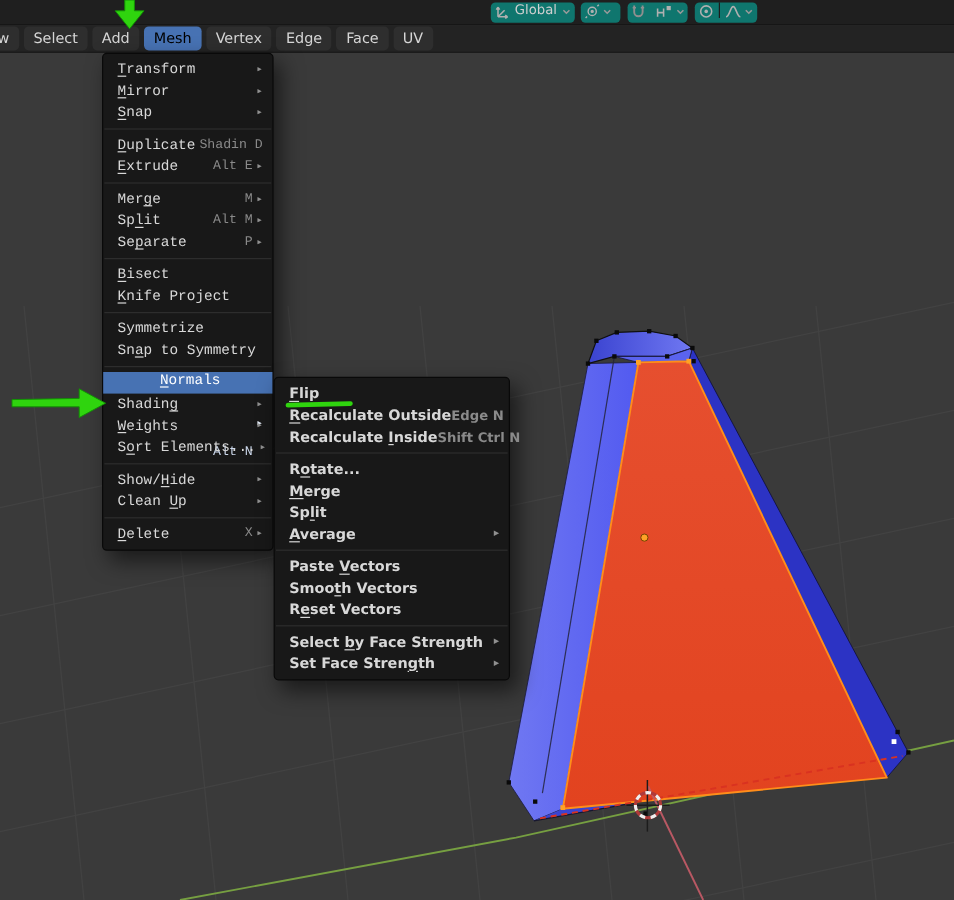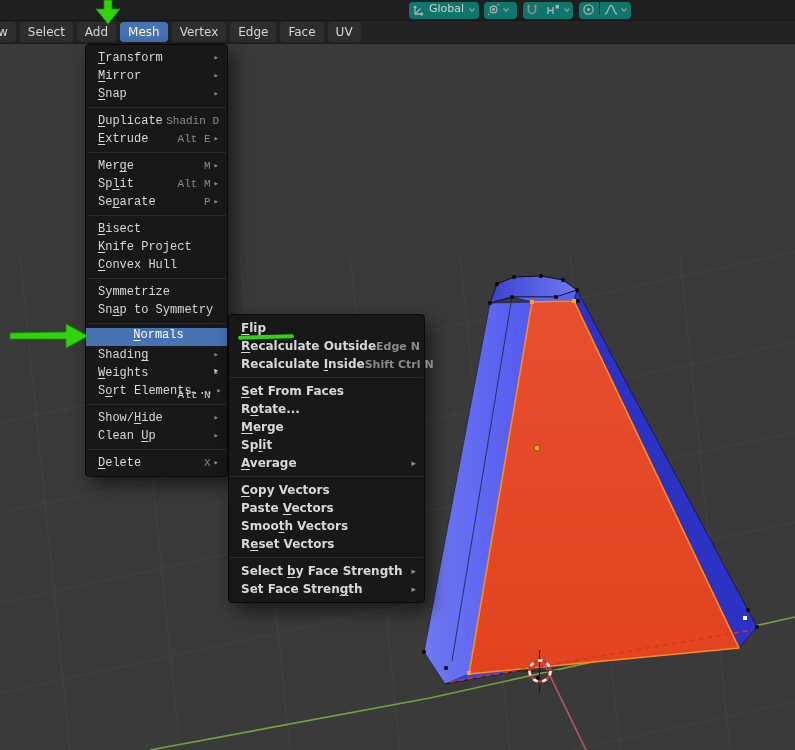--- a/index.html
+++ b/index.html
@@ -30,21 +30,21 @@
   .header-row2{
     position:absolute;left:0;top:21px;width:795px;height:23px;z-index:3;
     background:var(--header2-bg,#232323);border-bottom:1px solid #191919;box-sizing:border-box;
     display:flex;align-items:center;gap:4px;padding-left:2px;
   }
   .hmenu{
     background:var(--chip-bg,#2e2e2e);color:#d6d6d6;font-size:12px;line-height:1;
     padding:4px 8px;border-radius:4px;white-space:nowrap;cursor:default;
   }
   .hmenu.partial{margin-left:-8px;padding-left:4px;}
-  .hmenu.active{background:var(--accent,#4772b3);color:#fef9c3;}
+  .hmenu.active{background:var(--accent,#4772b3);color:#000000;}
 
   
   .menu-panel{
     position:absolute;background:var(--menu-bg,#181818);
     border:1px solid #090909;border-radius:4px;padding:4px 0;box-sizing:border-box;
     box-shadow:6px 8px 18px rgba(0,0,0,.55);
   }
   #mesh-menu{left:85px;top:44px;width:143px;z-index:5;font-family:Liberation Mono, monospace;}
   #normals-menu{left:228px;top:314px;width:197px;z-index:6;font-weight:bold;}
   .menu-item{
@@ -312,24 +312,20 @@
       </div>
       <div class="menu-sep"></div>
       <div class="menu-item">
         <span class="mi-label"><span class="accel">B</span>isect</span>
         <span class="mi-right"></span>
       </div>
       <div class="menu-item">
         <span class="mi-label"><span class="accel">K</span>nife Project</span>
         <span class="mi-right"></span>
       </div>
-      <div class="menu-item">
-        <span class="mi-label"><span class="accel">C</span>onvex Hull</span>
-        <span class="mi-right"></span>
-      </div>
       <div class="menu-sep"></div>
       <div class="menu-item">
         <span class="mi-label">Symmetrize</span>
         <span class="mi-right"></span>
       </div>
       <div class="menu-item">
         <span class="mi-label">Sn<span class="accel">a</span>p to Symmetry</span>
         <span class="mi-right"></span>
       </div>
       <div class="menu-sep"></div>
@@ -394,46 +390,38 @@
         </span>
       </div>
       <div class="menu-item">
         <span class="mi-label">Recalculate <span class="accel">I</span>nside</span>
         <span class="mi-right">
           <span class="mi-sc">Shift Ctrl N</span>
         </span>
       </div>
       <div class="menu-sep"></div>
       <div class="menu-item">
-        <span class="mi-label"><span class="accel">S</span>et From Faces</span>
-        <span class="mi-right"></span>
-      </div>
-      <div class="menu-item">
         <span class="mi-label">R<span class="accel">o</span>tate...</span>
         <span class="mi-right"></span>
       </div>
       <div class="menu-item">
         <span class="mi-label"><span class="accel">M</span>erge</span>
         <span class="mi-right"></span>
       </div>
       <div class="menu-item">
         <span class="mi-label">Sp<span class="accel">l</span>it</span>
         <span class="mi-right"></span>
       </div>
       <div class="menu-item">
         <span class="mi-label"><span class="accel">A</span>verage</span>
         <span class="mi-right">
           <span class="mi-arrow">▸</span>
         </span>
       </div>
       <div class="menu-sep"></div>
-      <div class="menu-item">
-        <span class="mi-label"><span class="accel">C</span>opy Vectors</span>
-        <span class="mi-right"></span>
-      </div>
       <div class="menu-item">
         <span class="mi-label">Paste <span class="accel">V</span>ectors</span>
         <span class="mi-right"></span>
       </div>
       <div class="menu-item">
         <span class="mi-label">Smoo<span class="accel">t</span>h Vectors</span>
         <span class="mi-right"></span>
       </div>
       <div class="menu-item">
         <span class="mi-label">R<span class="accel">e</span>set Vectors</span>

